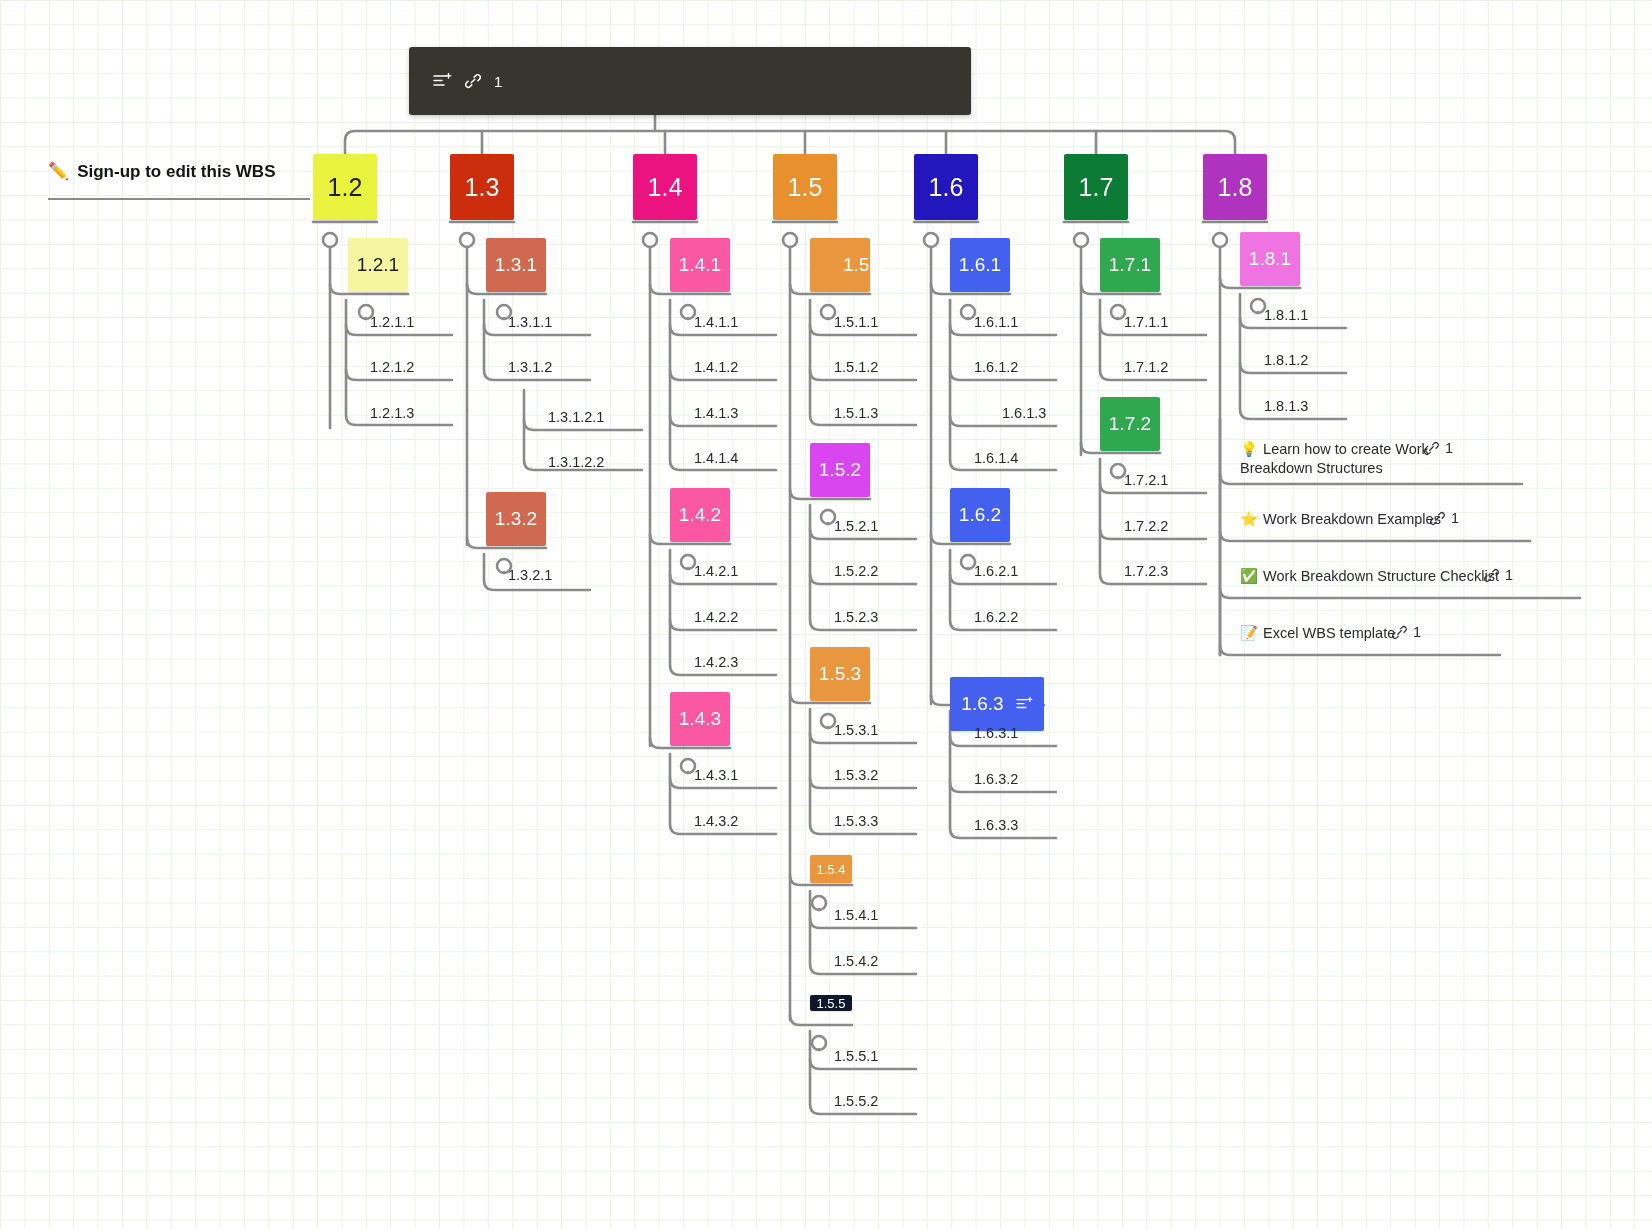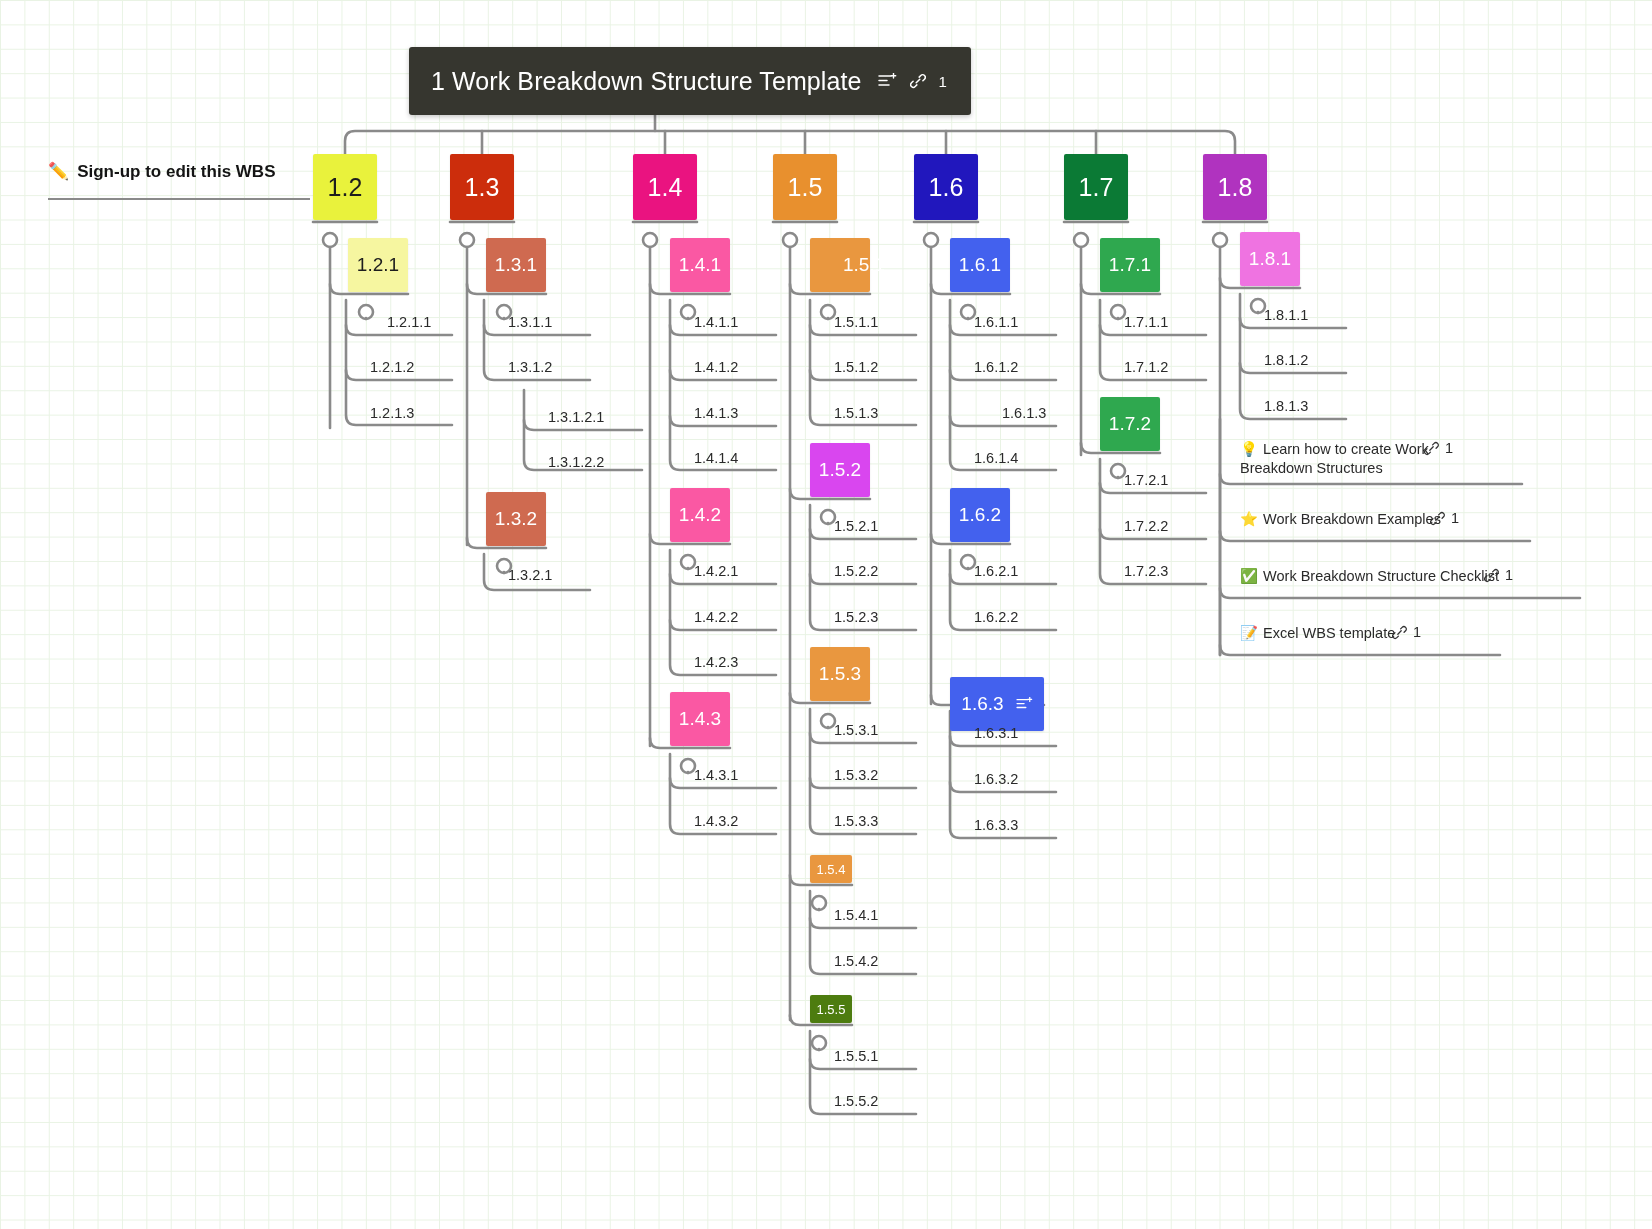--- a/index.html
+++ b/index.html
@@ -192,21 +192,20 @@
         <path d="M 1240 363 Q 1240 373 1250 373 L 1346 373"></path>
         <path d="M 1220 474 Q 1220 484 1230 484 L 1522 484"></path>
         <path d="M 1220 531 Q 1220 541 1230 541 L 1530 541"></path>
         <path d="M 1220 588 Q 1220 598 1230 598 L 1580 598"></path>
         <path d="M 1220 645 Q 1220 655 1230 655 L 1500 655"></path>
         <path d="M 1220 419 L 1220 655"></path>
       </g>
   </svg>
 
   <div class="root-bar">
-    <span class="root-title">1 Work Breakdown Structure Template</span>
     <span class="root-icons">
       <span class="icon-notes">
         <svg width="19" height="16" viewBox="0 0 19 16">
           <g stroke="#ffffff" stroke-width="1.5" stroke-linecap="round">
             <line x1="1" y1="3" x2="13" y2="3"></line>
             <line x1="1" y1="7.5" x2="9" y2="7.5"></line>
             <line x1="1" y1="12" x2="11" y2="12"></line>
           </g>
           <g stroke="#ffffff" stroke-width="1.4" stroke-linecap="round">
             <line x1="15.5" y1="0.5" x2="15.5" y2="5"></line>
@@ -271,21 +270,21 @@
       </div>
       <div class="box" style="left: 810px; top: 443px; width: 60px; height: 54px; background: #d946ef; color: rgb(255, 255, 255);">
         <span class="label" style="font-size: 19px;">1.5.2</span>
       </div>
       <div class="box" style="left: 810px; top: 647px; width: 60px; height: 54px; background: rgb(233, 151, 63); color: rgb(255, 255, 255);">
         <span class="label" style="font-size: 19px;">1.5.3</span>
       </div>
       <div class="box" style="left: 810px; top: 855px; width: 42px; height: 28px; background: rgb(233, 151, 63); color: rgb(255, 255, 255);">
         <span class="label" style="font-size: 13px;">1.5.4</span>
       </div>
-      <div class="box" style="left: 810px; top: 995px; width: 42px; height: 28px; background: #4d7c0f; color: rgb(255, 255, 255);">
+      <div class="box" style="left: 810px; top: 995px; width: 42px; height: 16px; background: #0f172a; color: rgb(255, 255, 255);">
         <span class="label" style="font-size: 13px;">1.5.5</span>
       </div>
       <div class="box" style="left: 914px; top: 154px; width: 64px; height: 66px; background: rgb(33, 23, 189); color: rgb(255, 255, 255);">
         <span class="label" style="font-size: 25px;">1.6</span>
       </div>
       <div class="box" style="left: 950px; top: 238px; width: 60px; height: 54px; background: rgb(67, 97, 238); color: rgb(255, 255, 255);">
         <span class="label" style="font-size: 19px;">1.6.1</span>
       </div>
       <div class="box" style="left: 950px; top: 488px; width: 60px; height: 54px; background: rgb(67, 97, 238); color: rgb(255, 255, 255);">
         <span class="label" style="font-size: 19px;">1.6.2</span>
@@ -314,21 +313,21 @@
       </div>
       <div class="box" style="left: 1100px; top: 397px; width: 60px; height: 54px; background: rgb(47, 168, 79); color: rgb(255, 255, 255);">
         <span class="label" style="font-size: 19px;">1.7.2</span>
       </div>
       <div class="box" style="left: 1203px; top: 154px; width: 64px; height: 66px; background: rgb(176, 51, 191); color: rgb(255, 255, 255);">
         <span class="label" style="font-size: 25px;">1.8</span>
       </div>
       <div class="box" style="left: 1240px; top: 232px; width: 60px; height: 54px; background: rgb(239, 115, 225); color: rgb(255, 255, 255);">
         <span class="label" style="font-size: 19px;">1.8.1</span>
       </div>
-      <div class="leaf" style="left: 368px; top: 313px; width: 72px; margin-left: 17px;">
+      <div class="leaf" style="left: 368px; top: 313px; width: 72px;">
         <div class="ltext">1.2.1.1</div>
       </div>
       <div class="leaf" style="left: 368px; top: 358px; width: 72px;">
         <div class="ltext">1.2.1.2</div>
       </div>
       <div class="leaf" style="left: 368px; top: 404px; width: 72px;">
         <div class="ltext">1.2.1.3</div>
       </div>
       <div class="leaf" style="left: 506px; top: 313px; width: 72px;">
         <div class="ltext">1.3.1.1</div>

